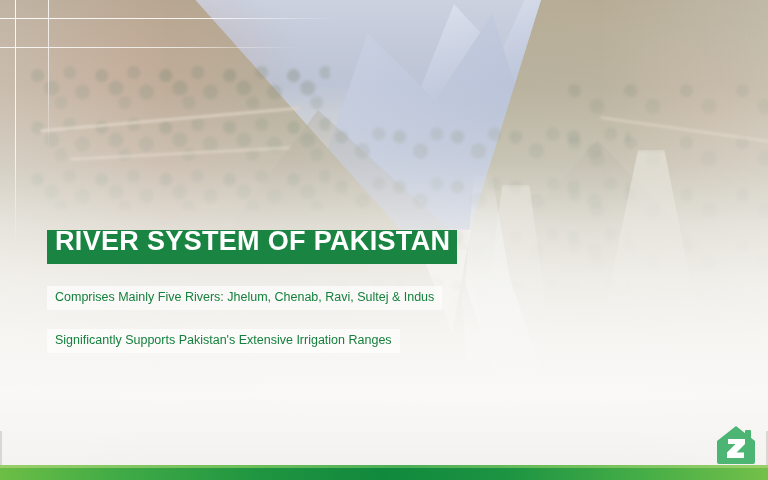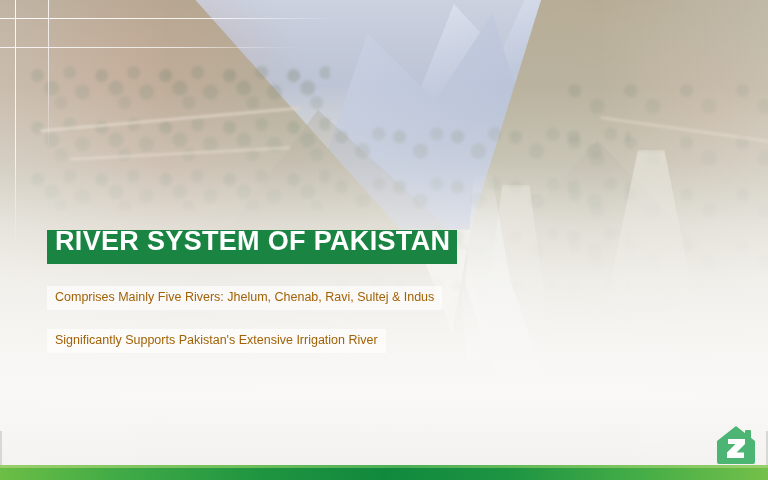--- a/index.html
+++ b/index.html
@@ -214,21 +214,21 @@
   }
 
   .facts { position:absolute; left:47px; top:286px; width:600px; }
   .fact {
     display:inline-block;
     background:rgba(255,255,255,.62);
     padding:4px 8px 5px 8px;
     margin-bottom:19px;
     font-size:12.5px;
     line-height:15px;
-    color:#a16207;
+    color:#15803d;
     white-space:nowrap;
   }
   .fact-row { display:block; }
 
   
   .logo {
     position:absolute; left:714px; top:424px;
     width:44px; height:42px;
   }
   .logo svg { display:block; }
@@ -292,21 +292,21 @@
 
     <div class="title-bar">
       <span class="title-text">RIVER SYSTEM OF PAKISTAN</span>
     </div>
 
     <div class="facts">
       <div class="fact-row">
         <span class="fact">Comprises Mainly Five Rivers: Jhelum, Chenab, Ravi, Sultej &amp; Indus</span>
       </div>
       <div class="fact-row">
-        <span class="fact">Significantly Supports Pakistan's Extensive Irrigation River</span>
+        <span class="fact">Significantly Supports Pakistan's Extensive Irrigation Ranges</span>
       </div>
     </div>
 
     <div class="logo">
       <svg width="44" height="42" viewBox="0 0 44 42" aria-hidden="true">
         <path d="M22 2 L41 17 L41 38 Q41 40 39 40 L5 40 Q3 40 3 38 L3 17 Z" fill="#4cb573"></path>
         <rect x="31" y="6" width="6" height="11" rx="1" fill="#4cb573"></rect>
         <path d="M14 15 L31 15 L31 20 L22.5 28.5 L30 28.5 L30 34 L13 34 L13 28.5 L21.5 20 L14 20 Z" fill="#ffffff"></path>
       </svg>
     </div>

